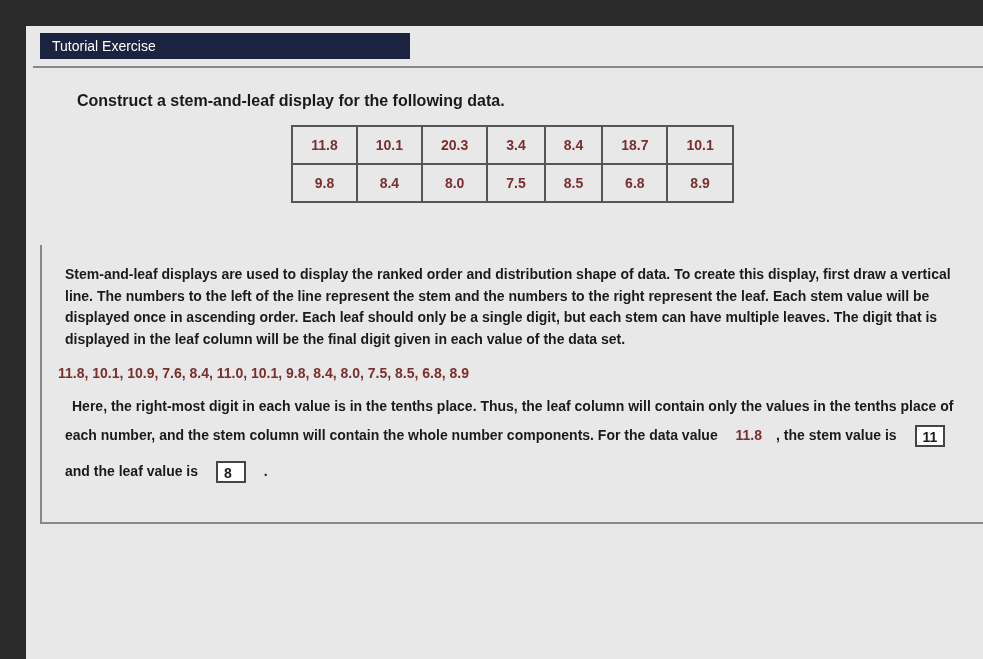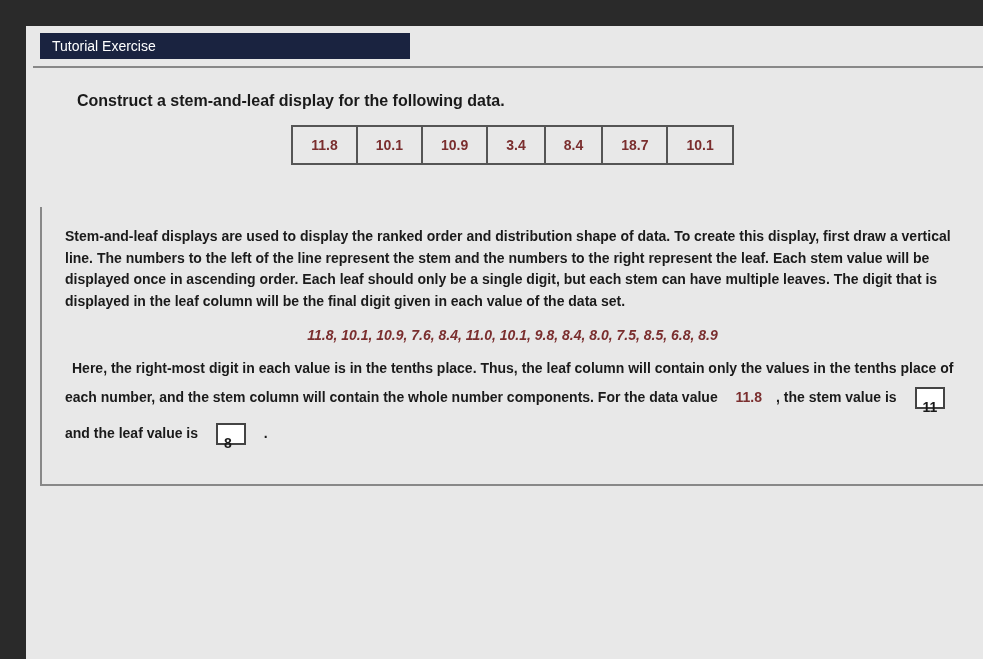--- a/index.html
+++ b/index.html
@@ -60,32 +60,30 @@
       border-top: none;
       padding: 12px 16px 20px 16px;
       color: #1a1a1a;
       font-size: 14px;
       line-height: 1.55;
       font-weight: bold;
     }
     .step-body p { margin-bottom: 12px; }
     .data-list {
       color: #7a2e2e;
-      text-align: center;
       margin: 8px 0 14px 0;
-      font-style: italic;
     }
     .hl { color: #7a2e2e; }
     .answer-input {
       display: inline-block;
       background: #fff;
       border: 2px solid #444;
       min-width: 110px;
       height: 22px;
-      padding: 8px 6px;
+      padding: 0 6px;
       font-family: inherit;
       font-size: 14px;
       vertical-align: middle;
       line-height: 20px;
     }
     .answer-input.filled { min-width: 30px; }
     .answer-input.blank { }
     .ordered-line { margin-top: 6px; }
   </style>
 </head>
@@ -96,25 +94,34 @@
   <div>
     <div class="section-header">Tutorial Exercise</div>
     <hr class="hr-line">
     <div class="tutorial-body">
       <div class="instruction">Construct a stem-and-leaf display for the following data.</div>
       <table class="data-table">
         <tbody>
             <tr>
           <td>11.8</td>
           <td>10.1</td>
-          <td>10.9</td>
+          <td>20.3</td>
           <td>3.4</td>
           <td>8.4</td>
           <td>18.7</td>
           <td>10.1</td>
+        </tr>
+        <tr>
+          <td>9.8</td>
+          <td>8.4</td>
+          <td>8.0</td>
+          <td>7.5</td>
+          <td>8.5</td>
+          <td>6.8</td>
+          <td>8.9</td>
         </tr>
       </tbody>
         </table>
     </div>
   </div>
 
   <div class="step-section">
     <div class="step-body">
       <p>Stem-and-leaf displays are used to display the ranked order and distribution shape of data. To create this display, first draw a vertical line. The numbers to the left of the line represent the stem and the numbers to the right represent the leaf. Each stem value will be displayed once in ascending order. Each leaf should only be a single digit, but each stem can have multiple leaves. The digit that is displayed in the leaf column will be the final digit given in each value of the data set.</p>
       <p class="data-list">11.8, 10.1, 10.9, 7.6, 8.4, 11.0, 10.1, 9.8, 8.4, 8.0, 7.5, 8.5, 6.8, 8.9</p>

